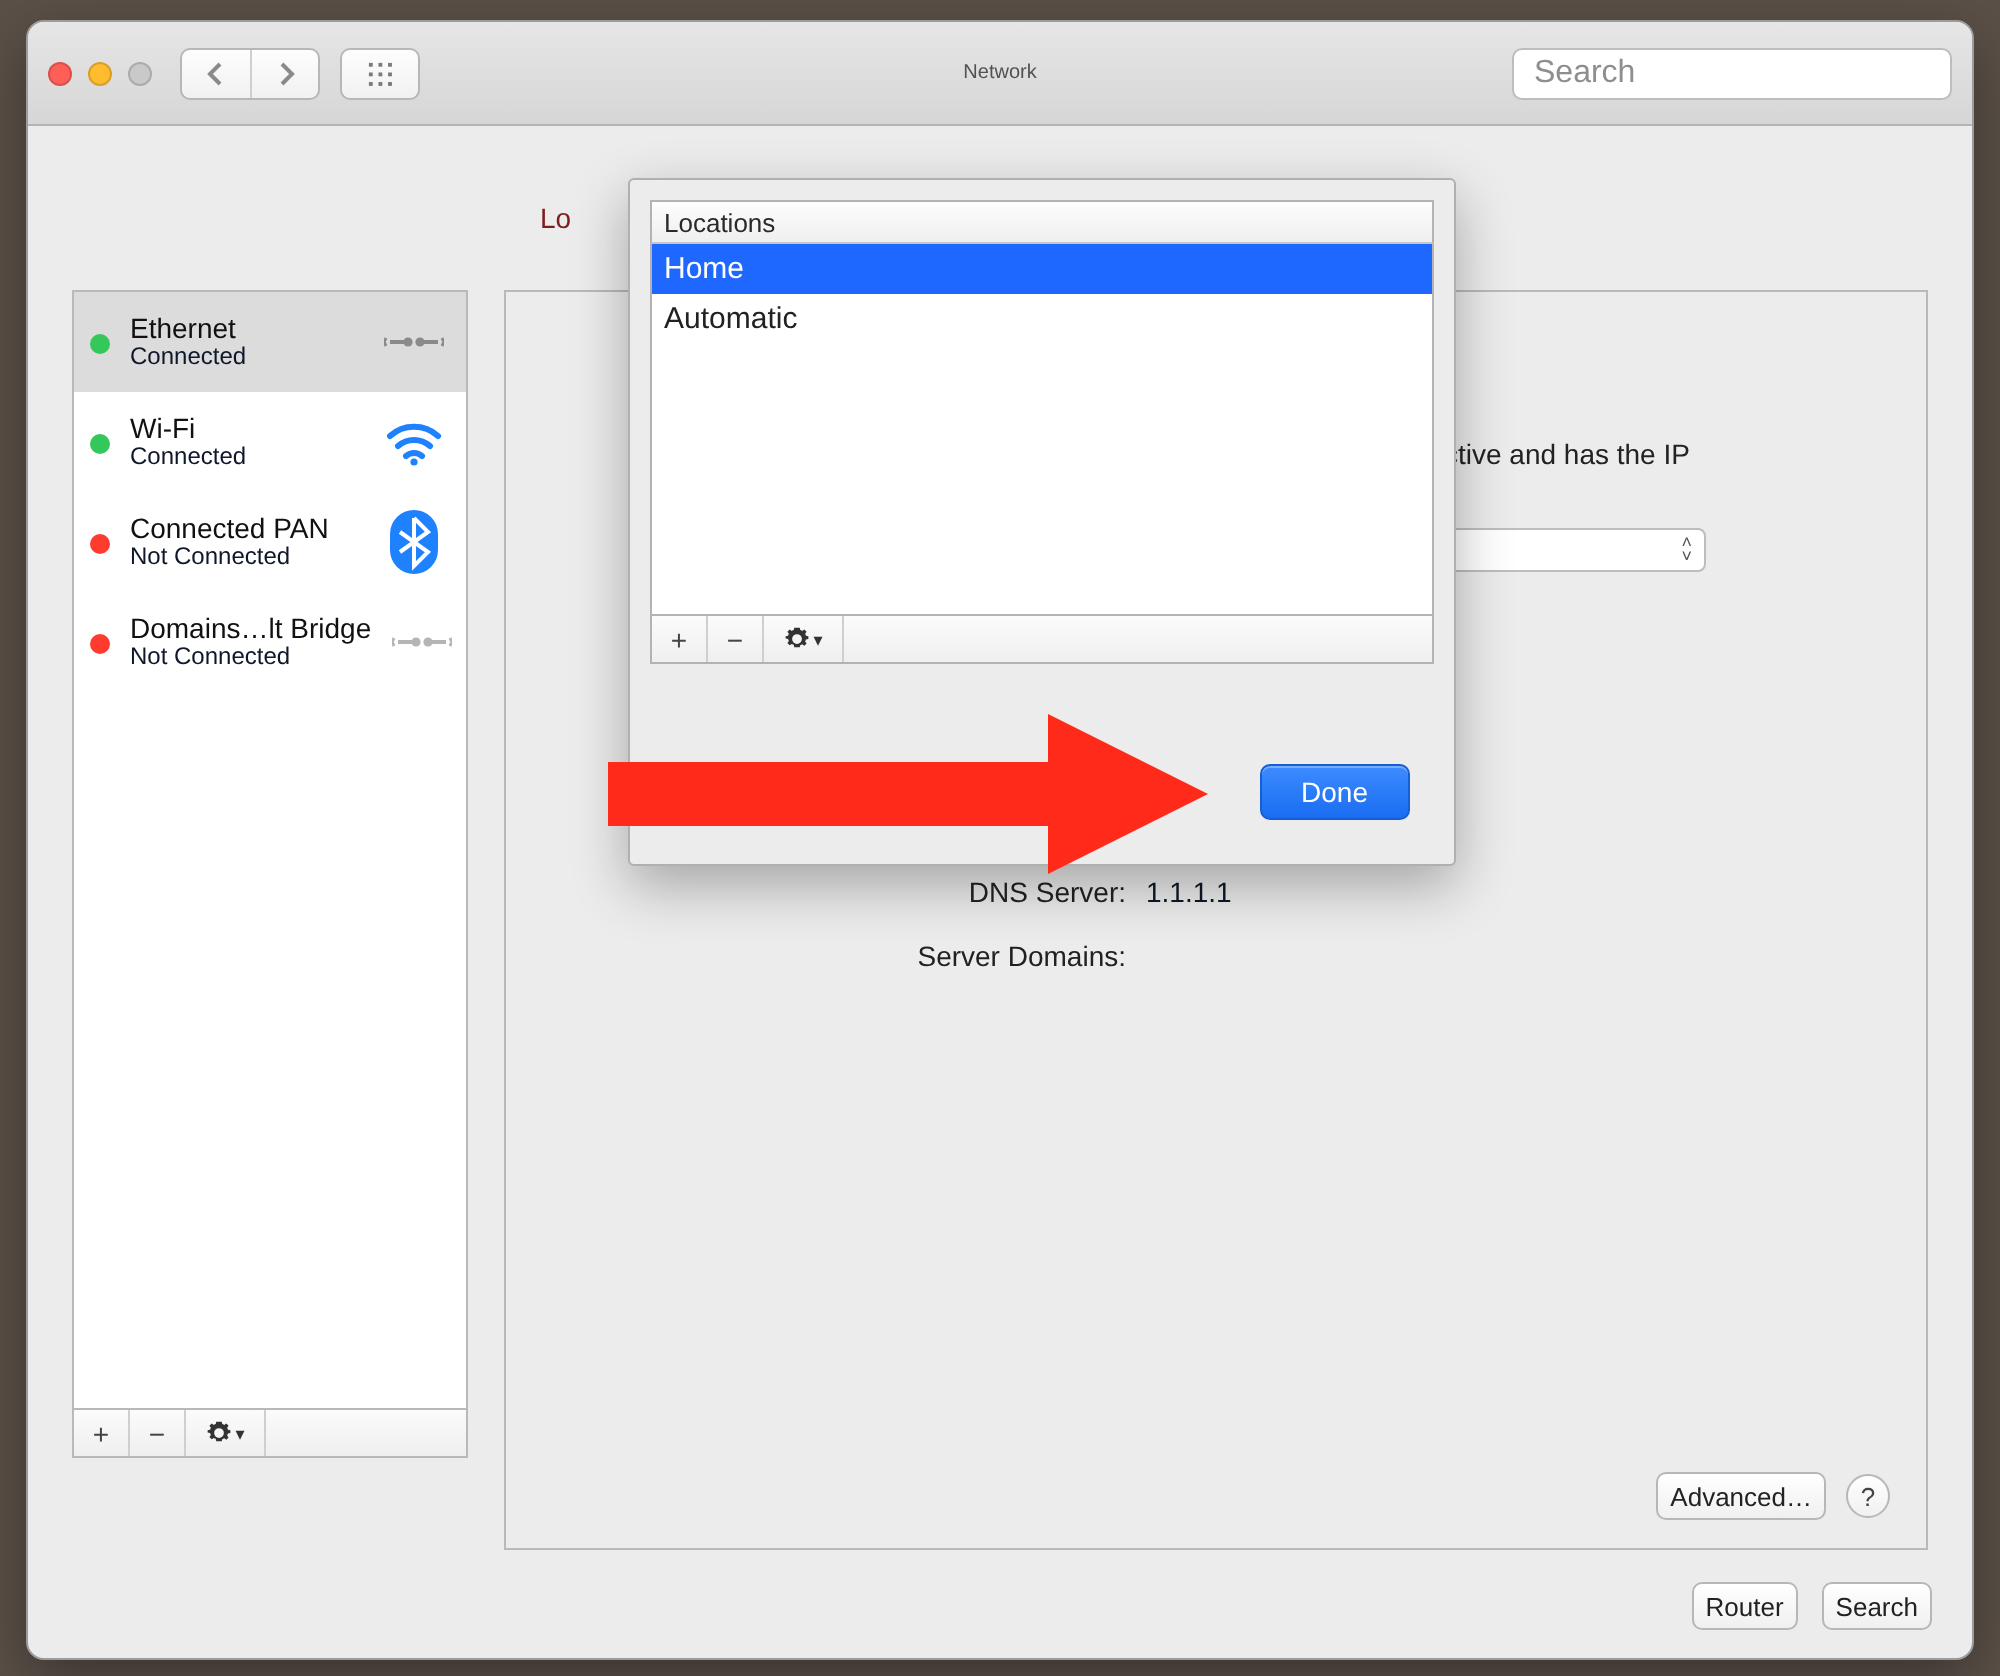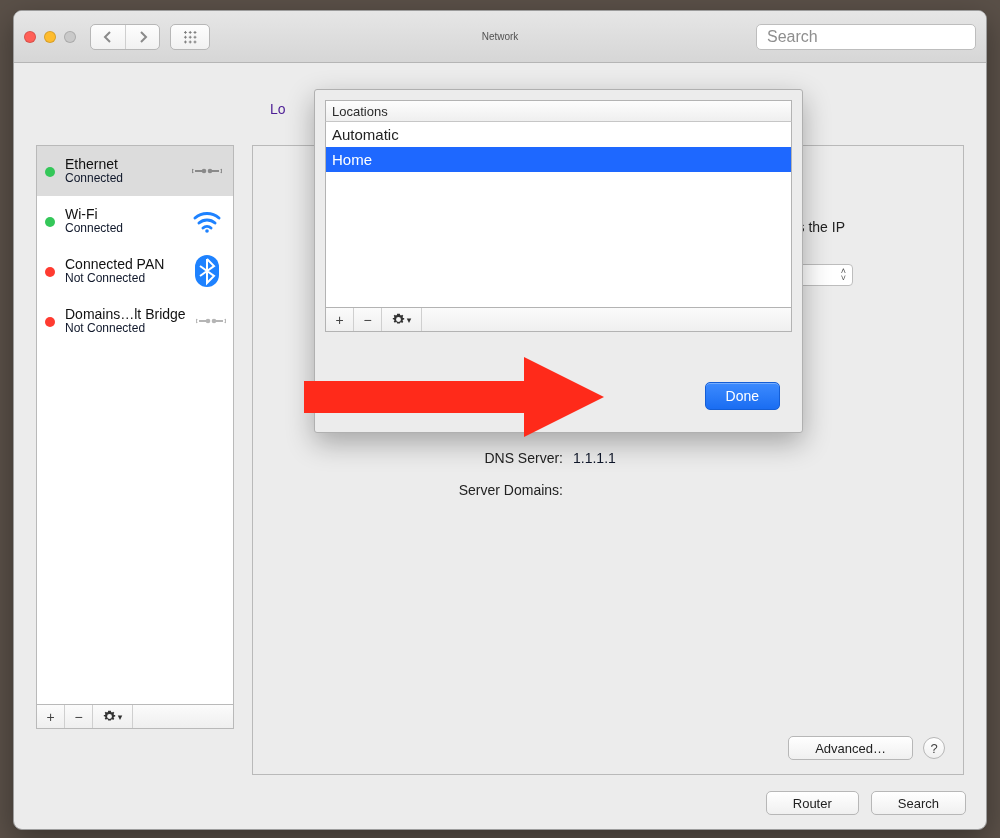--- a/index.html
+++ b/index.html
@@ -139,31 +139,31 @@
     border:1px solid #b9b9b9; background:#ececec;
     padding:22px;
   }
   .half-select {
     position:absolute; left:410px; top:118px; width:190px; height:22px;
     border:1px solid #bdbdbd; border-radius:4px; background:#fff;
     display:flex; align-items:center; justify-content:flex-end; padding-right:6px;
     font-size:9px; color:#555;
   }
   .half-select .carets { line-height:7px; }
-  .detail-rows { position:absolute; left:120px; top:272px; width:460px; }
+  .detail-rows { position:absolute; left:120px; top:260px; width:460px; }
   .d-row { display:flex; margin-bottom:16px; font-size:14px; }
   .d-label { width:200px; text-align:right; padding-right:10px; color:#222; }
   .d-val { color:#0f172a; }
 
   .bottom-right {
     position:absolute; right:18px; bottom:14px;
     display:flex; align-items:center; gap:10px;
   }
   .mac-btn {
-    height:24px; padding:0 26px;
+    height:24px; padding:0 6px;
     border:1px solid #b7b7b7; border-radius:5px;
     background:linear-gradient(#fff,#f0f0f0);
     font-size:13px; color:#222;
     display:flex; align-items:center;
   }
   .help-btn {
     width:22px; height:22px; border:1px solid #b7b7b7; border-radius:50%;
     background:linear-gradient(#fff,#f0f0f0);
     display:flex; align-items:center; justify-content:center;
     font-size:13px; color:#444;
@@ -171,21 +171,21 @@
 
   .footer-btns {
     position:absolute; right:20px; bottom:14px;
     display:flex; gap:12px;
   }
 
   
   .popover {
     position:absolute;
     left:300px; top:78px;
-    width:489px; height:344px;
+    width:414px; height:344px;
     background:#ececec;
     border:1px solid #b0b0b0;
     border-radius:3px;
     box-shadow:0 10px 28px rgba(0,0,0,.3);
     padding:10px;
   }
   .pop-list-head {
     border:1px solid #b3b3b3;
     border-bottom:1px solid #c6c6c6;
     background:linear-gradient(#fdfdfd,#efefef);
@@ -219,21 +219,21 @@
   
   .anno-arrow {
     position:absolute;
     left:290px; top:346px;
     width:300px; height:80px;
     pointer-events:none;
   }
 
   
   .loc-partial-left {
-    position:absolute; left:256px; top:90px; font-size:14px; color:#4c1d95;
+    position:absolute; left:256px; top:90px; font-size:14px; color:#7f1d1d;
   }
   
   .status-partial {
     position:absolute; left:708px; top:208px;
     font-size:14px; color:#222; white-space:nowrap;
   }
 </style>
 </head>
 <body>
 
@@ -390,22 +390,22 @@
       <div class="mac-btn">Search</div>
     </div>
 
   </div>
 
   <div class="status-partial">ctive and has the IP</div>
 
   <div class="popover">
     <div class="pop-list-head">Locations</div>
     <div class="pop-list">
+      <div class="pop-item selected">Home</div>
       <div class="pop-item">Automatic</div>
-      <div class="pop-item selected">Home</div>
     </div>
     <div class="pop-actions">
       <div class="ab-btn">+</div>
       <div class="ab-btn">−</div>
       <div class="ab-btn ab-gear">
         <svg viewBox="0 0 16 16">
             <path d="M8 5a3 3 0 100 6 3 3 0 000-6zm7 3l-1.5.3a5.7 5.7 0 01-.5 1.2l.9 1.3-1.4 1.4-1.3-.9a5.7 5.7 0 01-1.2.5L9.7 13H6.3l-.3-1.5a5.7 5.7 0 01-1.2-.5l-1.3.9L2.1 10.5l.9-1.3A5.7 5.7 0 012.5 8L1 7.7V6.3l1.5-.3c.1-.4.3-.8.5-1.2L2.1 3.5l1.4-1.4 1.3.9c.4-.2.8-.4 1.2-.5L6.3 1h3.4l.3 1.5c.4.1.8.3 1.2.5l1.3-.9 1.4 1.4-.9 1.3c.2.4.4.8.5 1.2L15 6.3v1.4z"></path>
           </svg>
         <span class="ab-caret">▾</span>
       </div>

